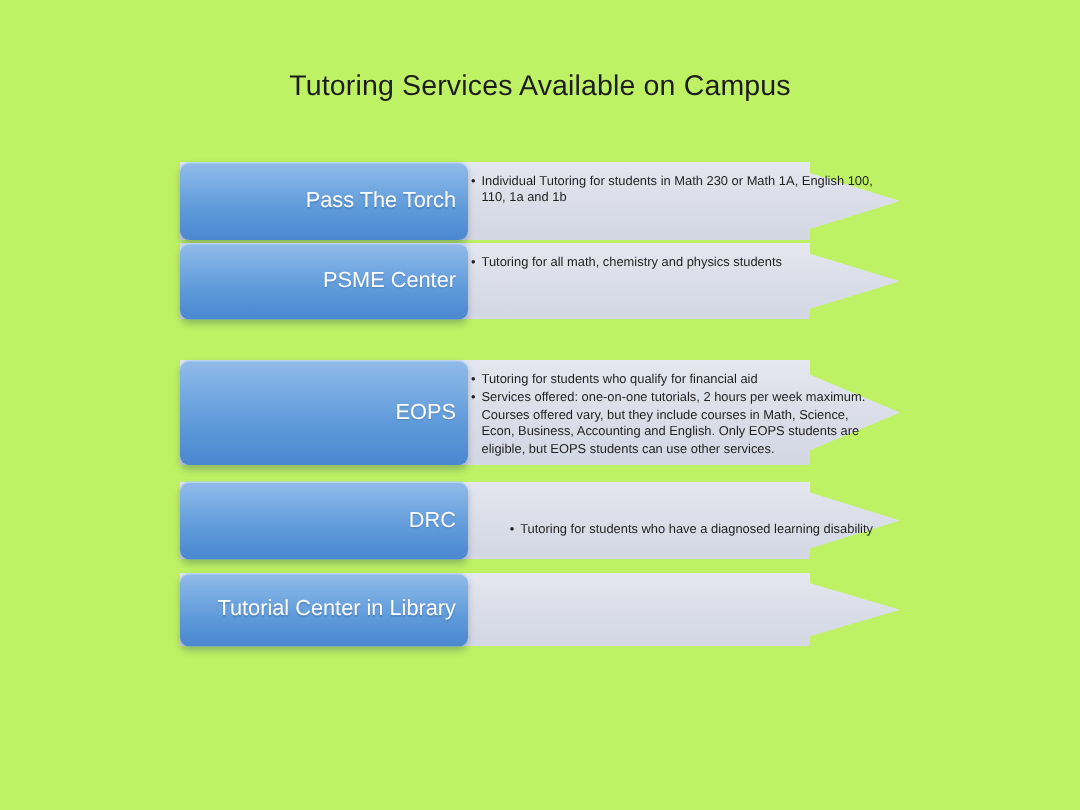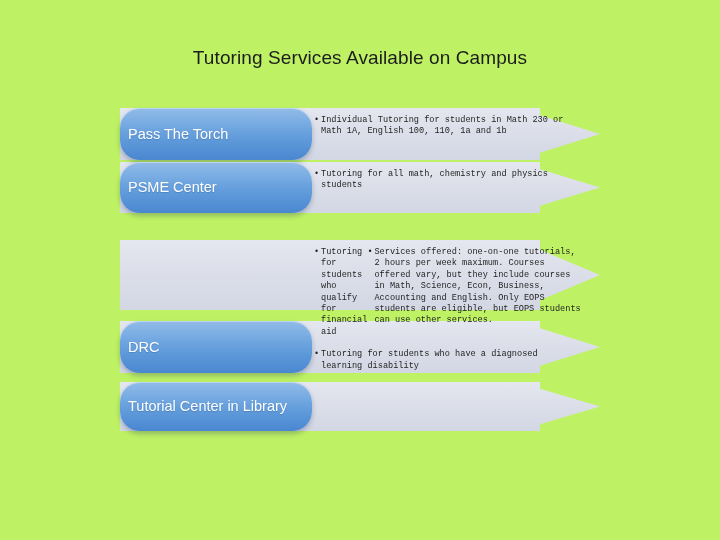--- a/index.html
+++ b/index.html
@@ -65,25 +65,24 @@
 
   
   .bullets {
     position: absolute;
     left: 194px;
     top: 0;
     width: 268px;
     height: 100%;
     z-index: 2;
     display: flex;
-    flex-direction: row;
+    flex-direction: column;
     justify-content: flex-start;
     padding-top: 7px;
     box-sizing: border-box;
-    font-family: Liberation Mono, monospace;
   }
   .bullets.center { justify-content: center; padding-top: 12px; align-items: flex-end; }
 
   .bullet {
     position: relative;
     padding-left: 7px;
     font-size: 8.6px;
     line-height: 11.4px;
     color: #1f1f1f;
     margin-bottom: 1px;
@@ -98,27 +97,27 @@
     color: #1f1f1f;
   }
 
   
   .blue-box {
     position: absolute;
     left: 0;
     top: 0;
     width: 192px;
     height: 100%;
-    border-radius: 20px;
+    border-radius: 6px;
     background: linear-gradient(180deg, #93bbe8 0%, #7eb0e4 22%, #5f9ada 60%, #4a87d0 100%);
     box-shadow: 0 3px 5px rgba(40,60,90,0.30), inset 0 1px 0 rgba(255,255,255,0.38);
     z-index: 3;
     display: flex;
     align-items: center;
-    justify-content: flex-start;
+    justify-content: flex-end;
     box-sizing: border-box;
   }
 
   .blue-label {
     color: #ffffff;
     font-size: 14.5px;
     font-weight: 400;
     text-align: center;
     line-height: 17px;
     padding: 0 8px;
@@ -150,20 +149,23 @@
         <div class="blue-box">
           <div class="blue-label">PSME Center</div>
         </div>
       </div>
       <div class="row" style="top: 240px; height: 70px; width: 480px;">
         <div class="arrow"></div>
         <div class="bullets">
           <div class="bullet">Tutoring for students who qualify for financial aid</div>
           <div class="bullet">Services offered: one-on-one tutorials, 2 hours per week maximum. Courses offered vary, but they include courses in Math, Science, Econ, Business, Accounting and English. Only EOPS students are eligible, but EOPS students can use other services.</div>
         </div>
+        <div class="blue-box">
+          <div class="blue-label">EOPS</div>
+        </div>
       </div>
       <div class="row" style="top: 321px; height: 52px; width: 480px;">
         <div class="arrow"></div>
         <div class="bullets center">
           <div class="bullet">Tutoring for students who have a diagnosed learning disability</div>
         </div>
         <div class="blue-box">
           <div class="blue-label">DRC</div>
         </div>
       </div>

